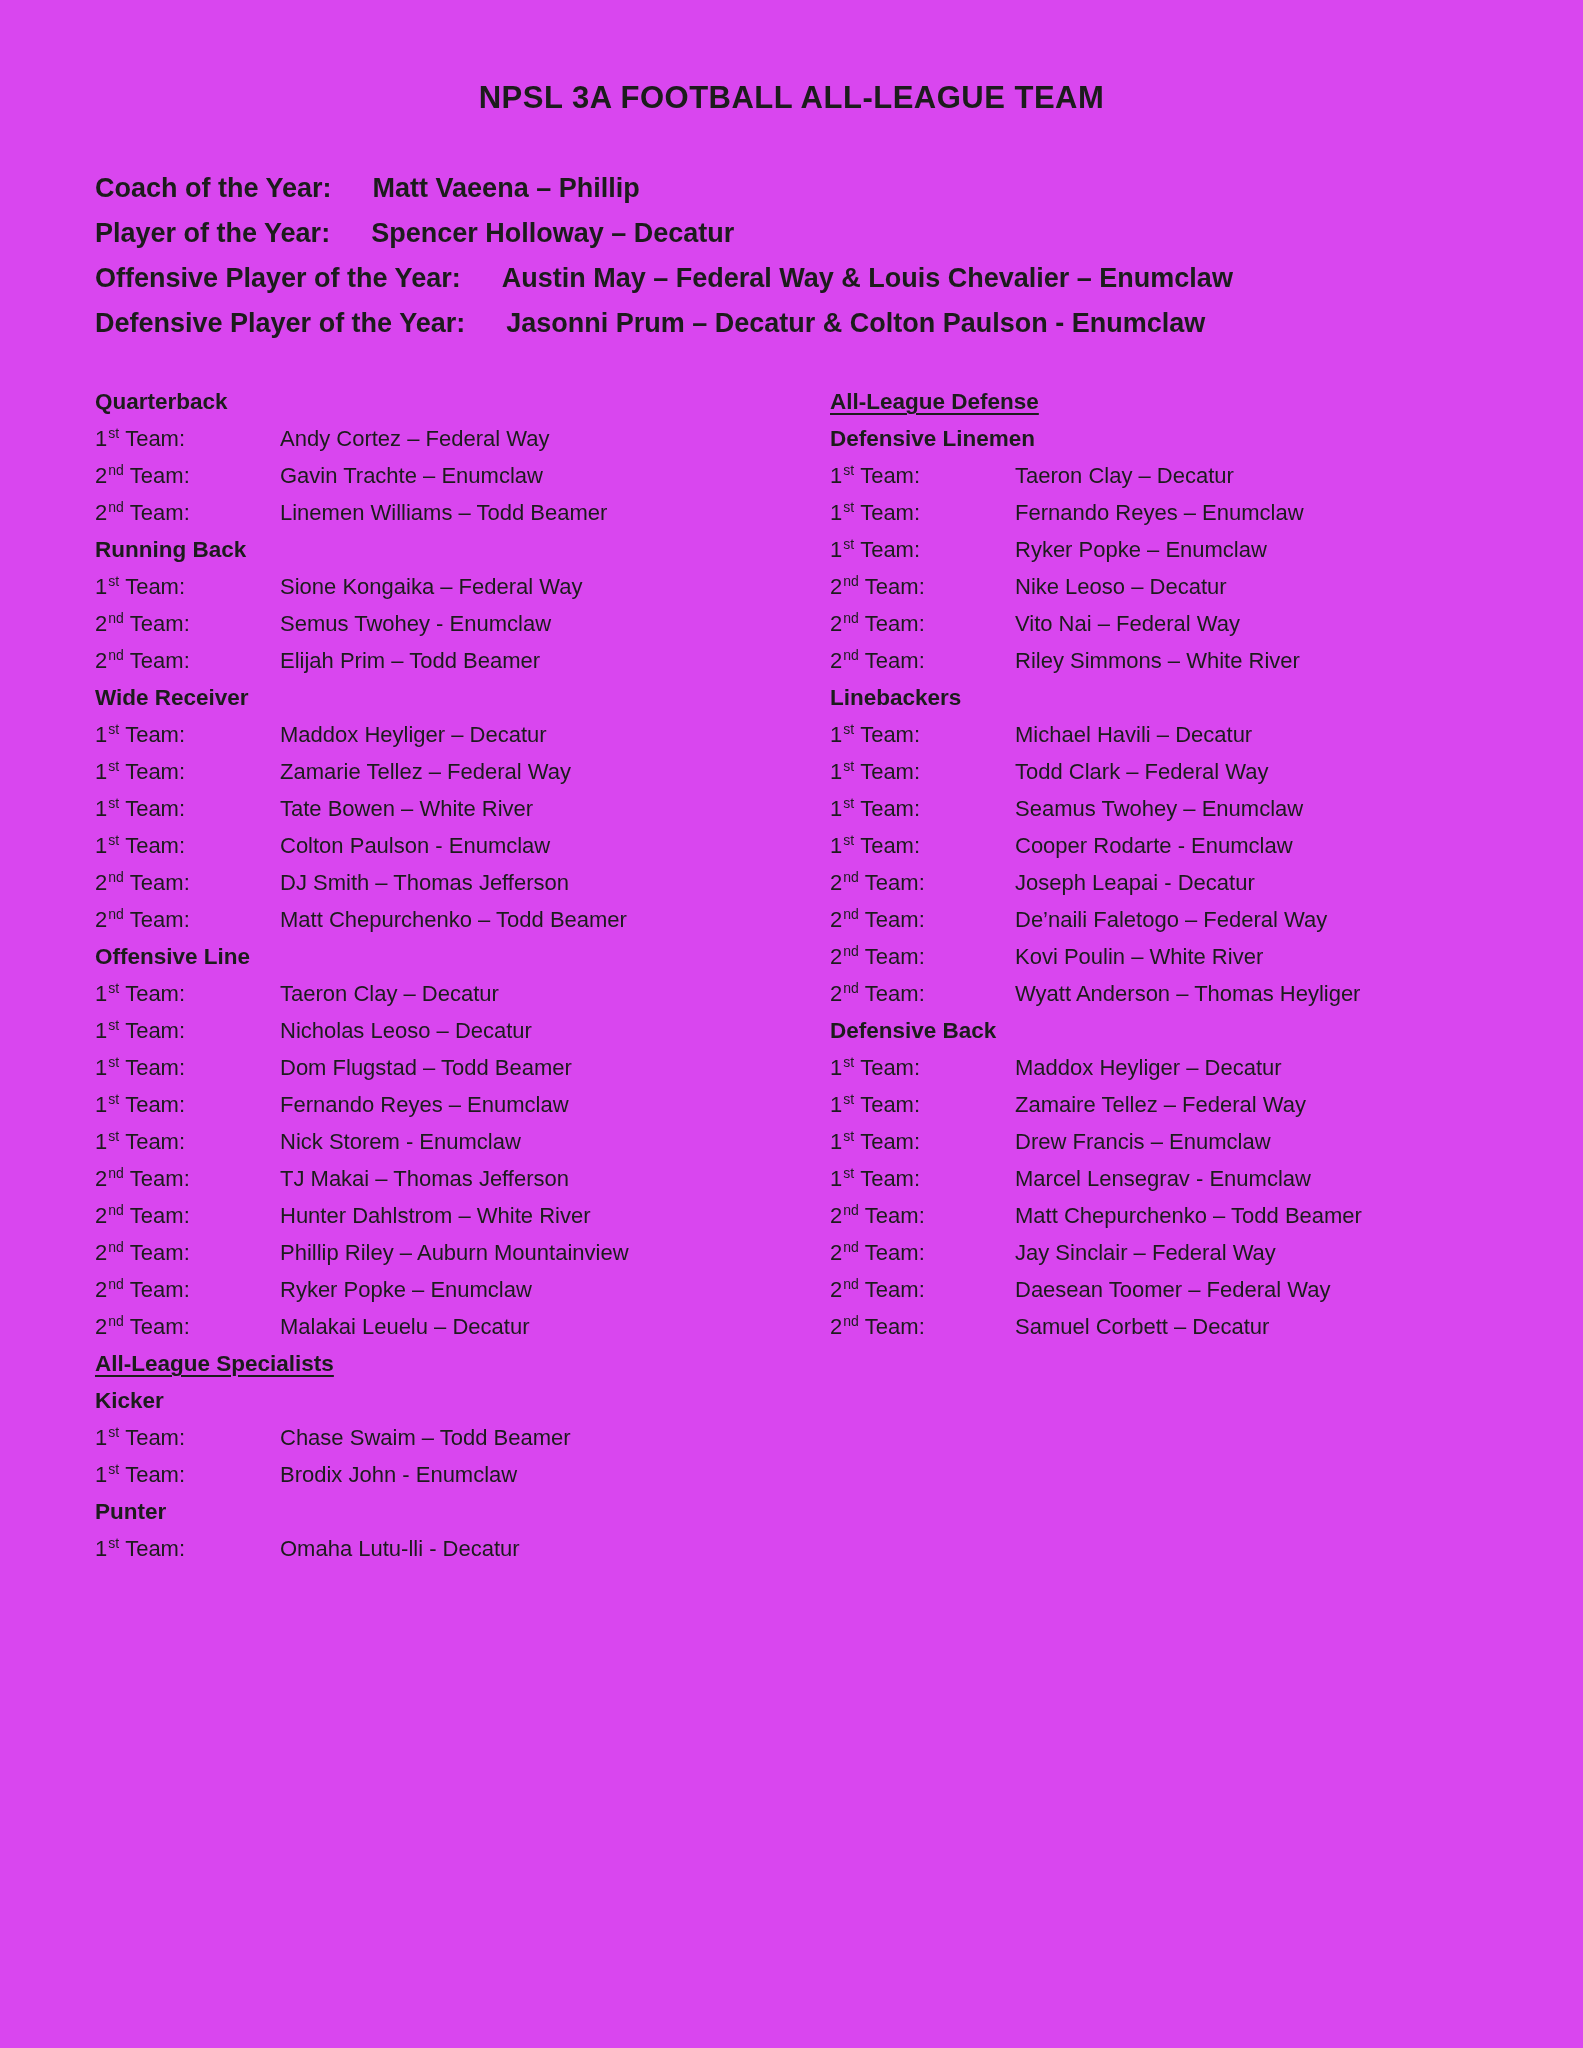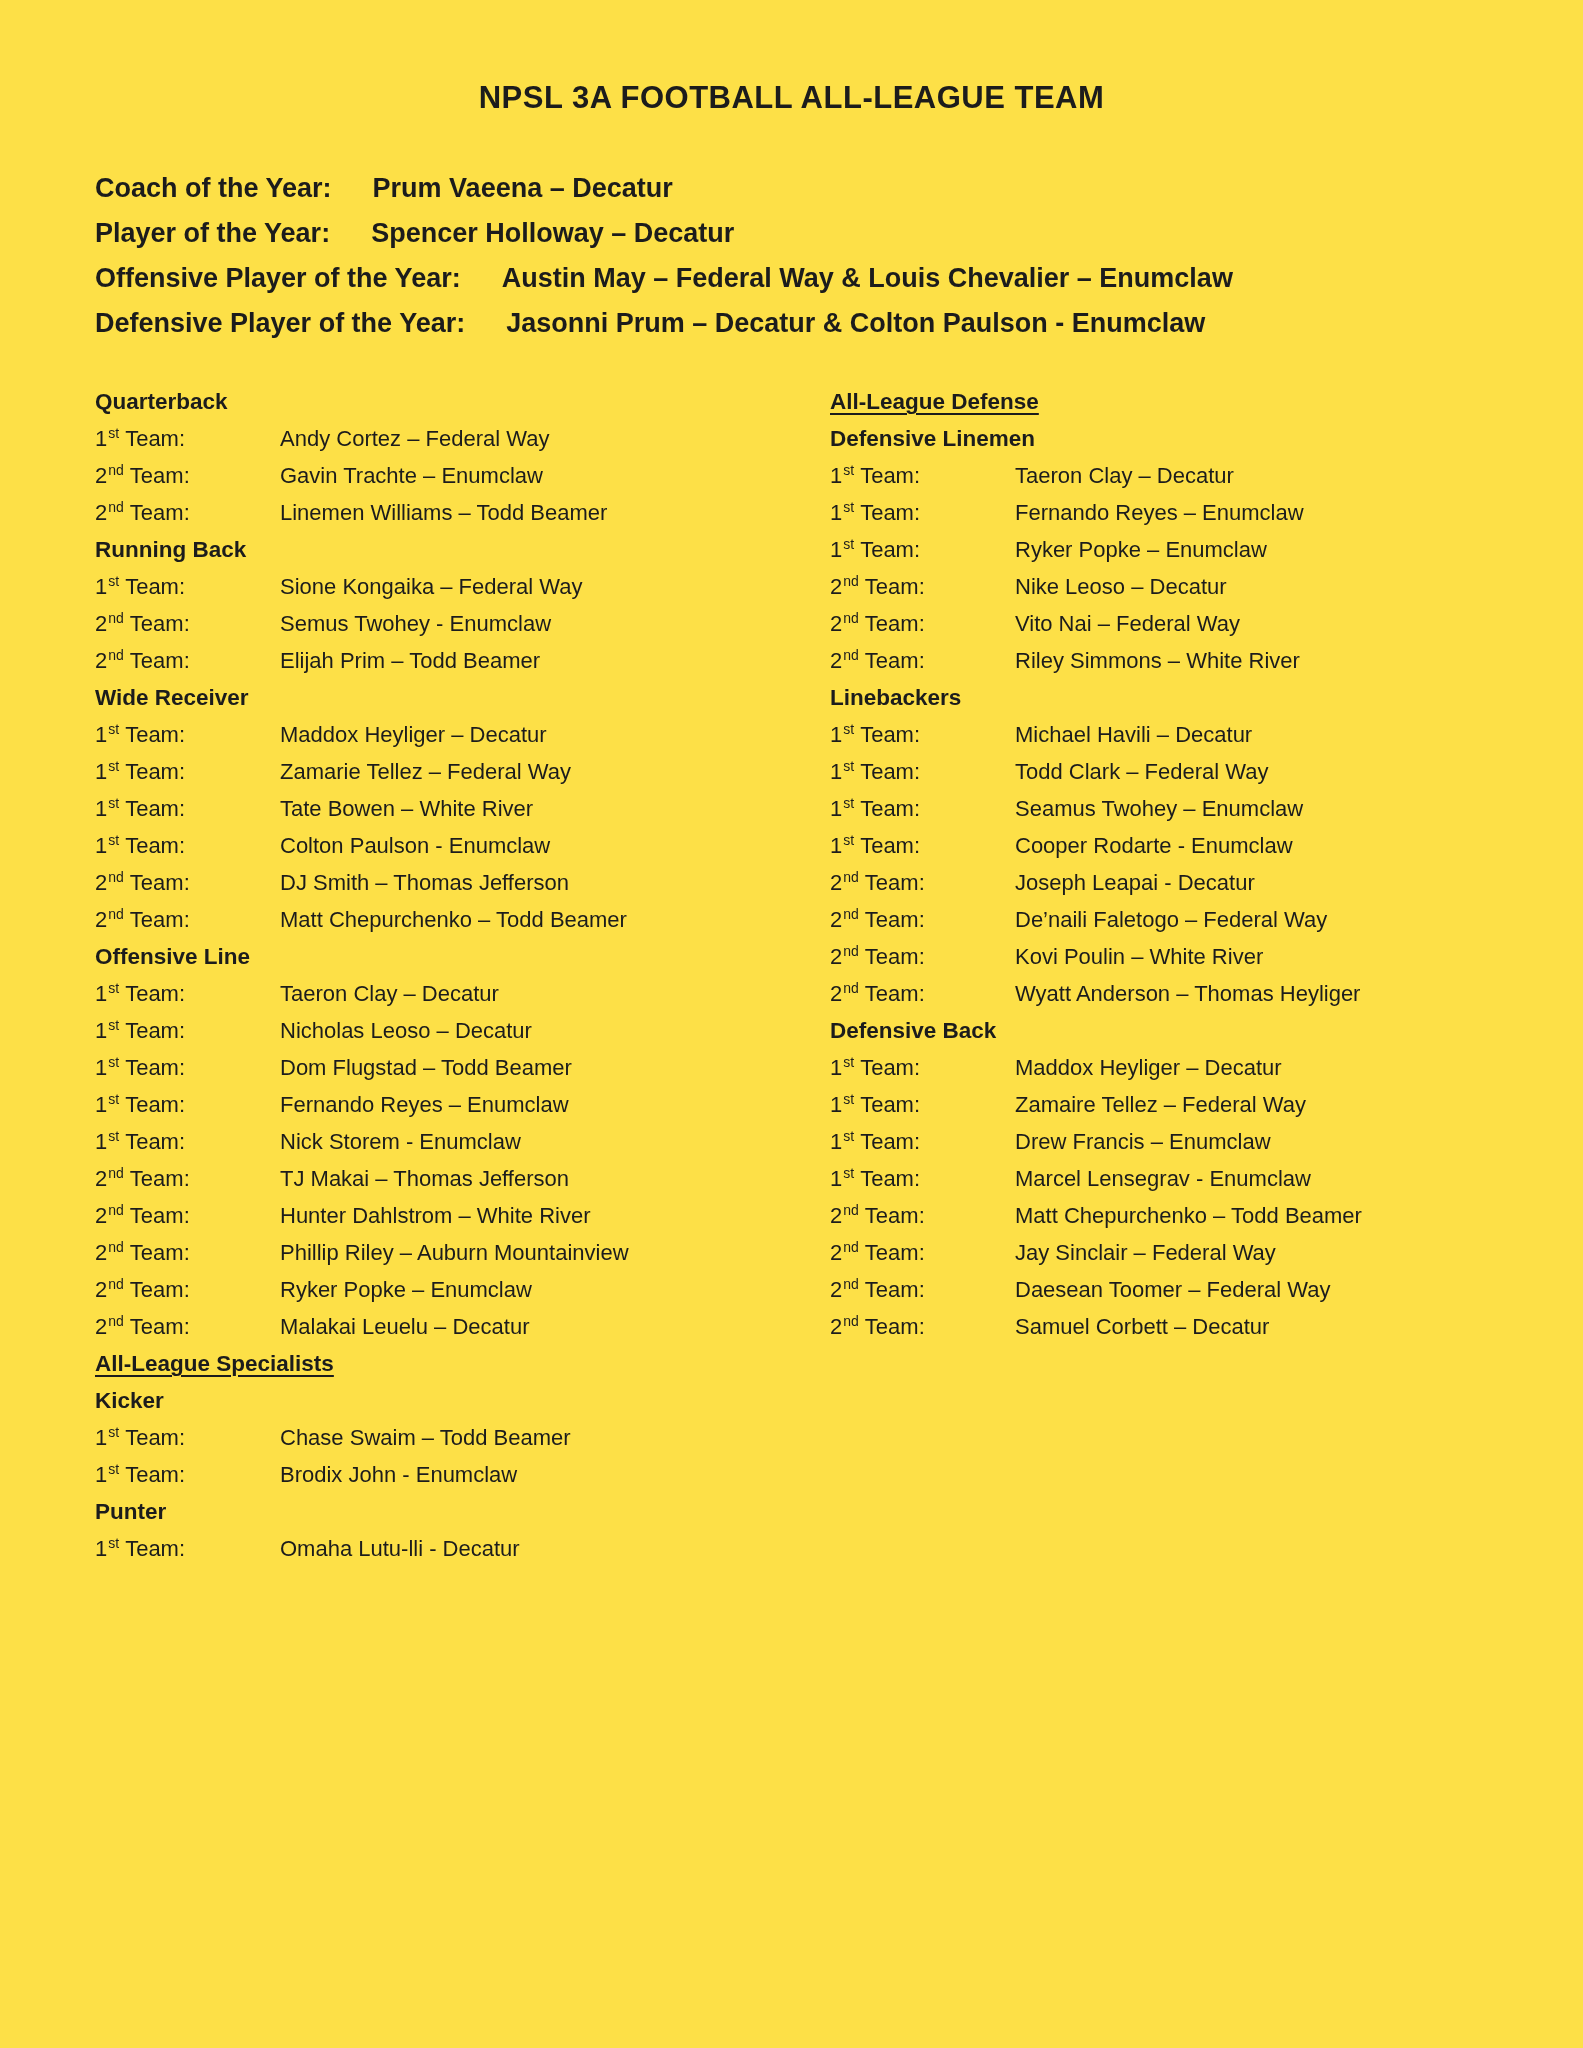--- a/index.html
+++ b/index.html
@@ -1,20 +1,20 @@
 <!DOCTYPE html>
 <html><head>
 <meta charset="utf-8">
 <style>
   html, body { margin: 0; padding: 0; background: #ffffff; }
   .page {
     position: relative;
     width: 1583px;
     height: 2048px;
-    background: #fde047;
+    background: #d946ef;
     color: #1c1c1c;
     font-family: "Liberation Sans", sans-serif;
     overflow: hidden;
   }
   .title {
     position: absolute;
     top: 80px; left: 0;
     width: 100%;
     text-align: center;
     font-size: 31px;
@@ -74,21 +74,21 @@
   .player { }
 </style>
 </head>
 <body>
 
 <div class="page">
   <div class="title">NPSL 3A FOOTBALL ALL-LEAGUE TEAM</div>
   <div class="awards">
       <div class="award-line">
         <span class="award-label">Coach of the Year:</span>
-        <span class="award-value">Prum Vaeena – Decatur</span>
+        <span class="award-value">Matt Vaeena – Phillip</span>
       </div>
       <div class="award-line">
         <span class="award-label">Player of the Year:</span>
         <span class="award-value">Spencer Holloway – Decatur</span>
       </div>
       <div class="award-line">
         <span class="award-label">Offensive Player of the Year:</span>
         <span class="award-value">Austin May – Federal Way &amp; Louis Chevalier – Enumclaw</span>
       </div>
       <div class="award-line">

